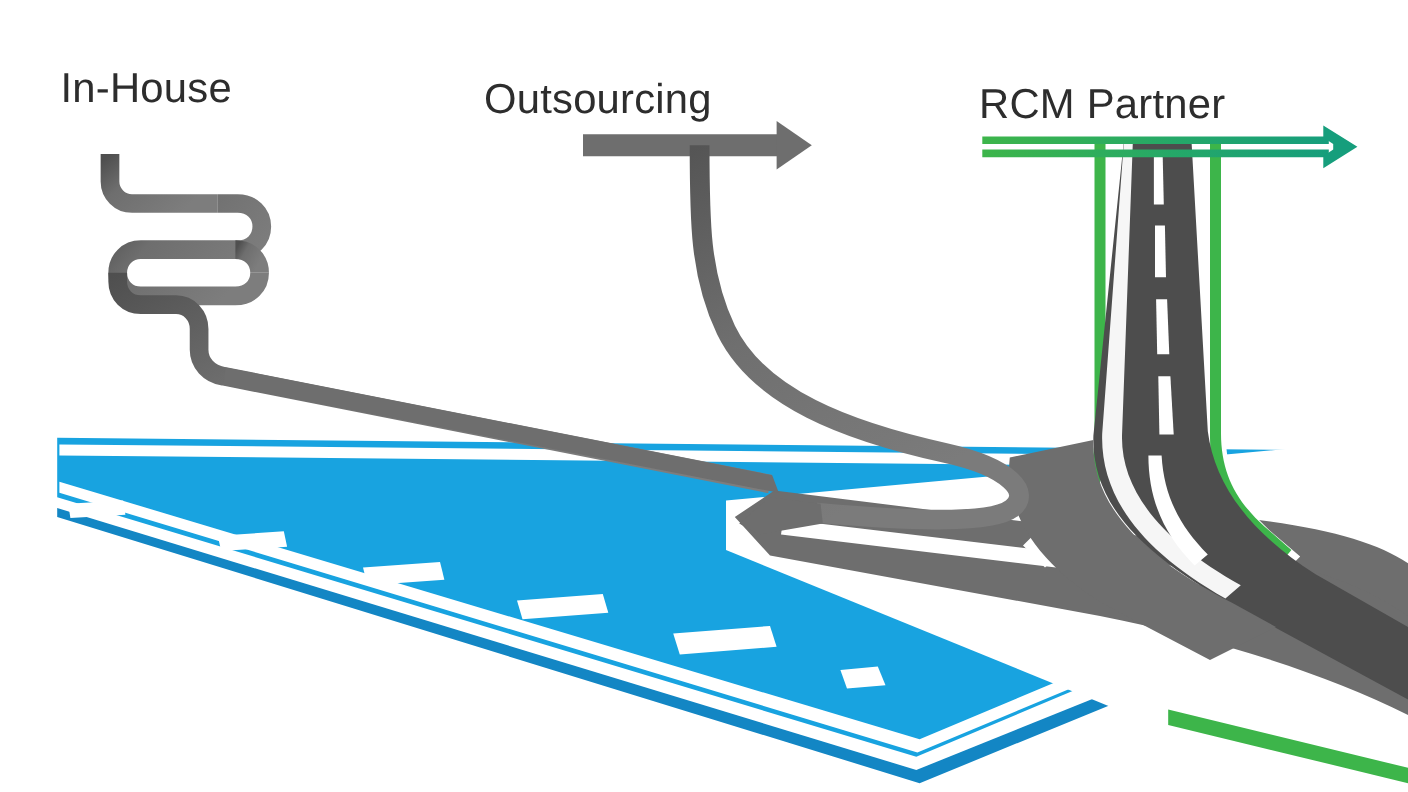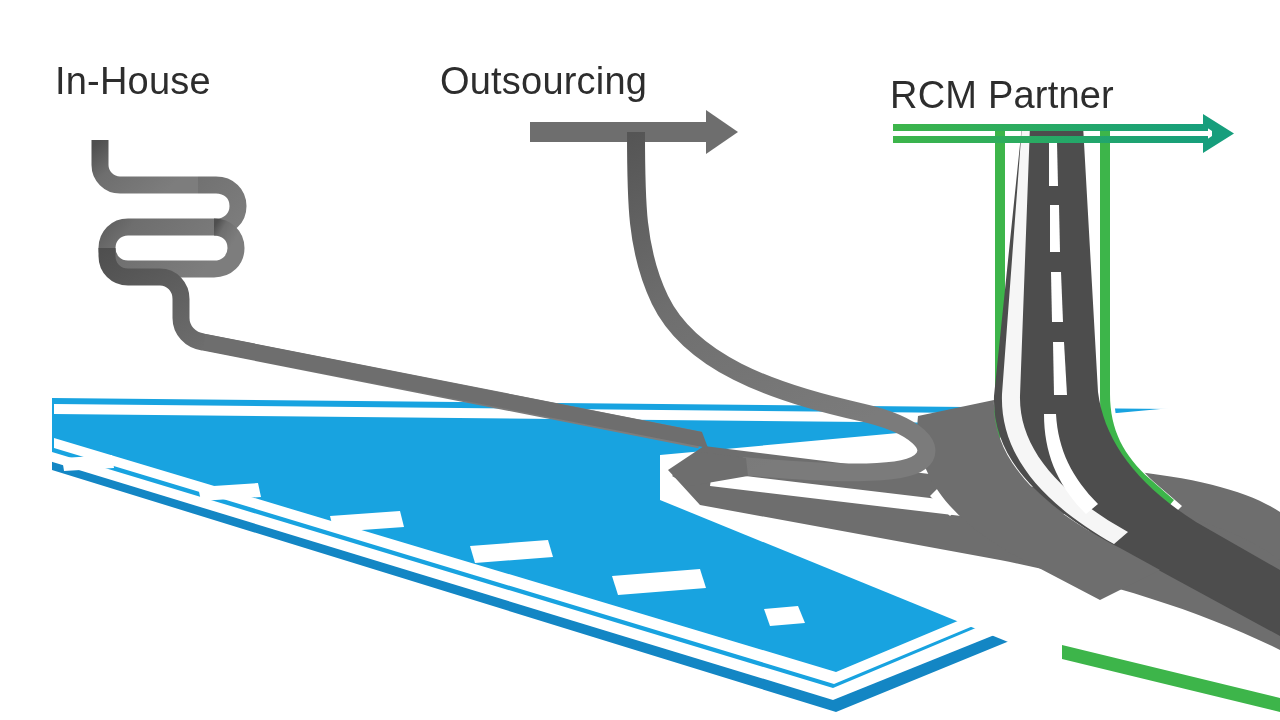--- a/index.html
+++ b/index.html
@@ -31,21 +31,21 @@
     position: absolute;
     font-family: "Liberation Sans", sans-serif;
     font-weight: 400;
     font-size: 38px;
     letter-spacing: 0.2px;
     color: #2d2d2d;
     white-space: nowrap;
     line-height: 1;
   }
   #label-inhouse { left: 55px; top: 62px; }
-  #label-outsourcing { left: 440px; top: 62px; }
+  #label-outsourcing { left: 440px; top: 72px; }
   #label-rcm { left: 890px; top: 76px; }
 </style>
 </head>
 <body>
 
 <div id="stage">
 
   <svg id="diagram" viewBox="0 0 1280 720" xmlns="http://www.w3.org/2000/svg">
 
     <defs>

